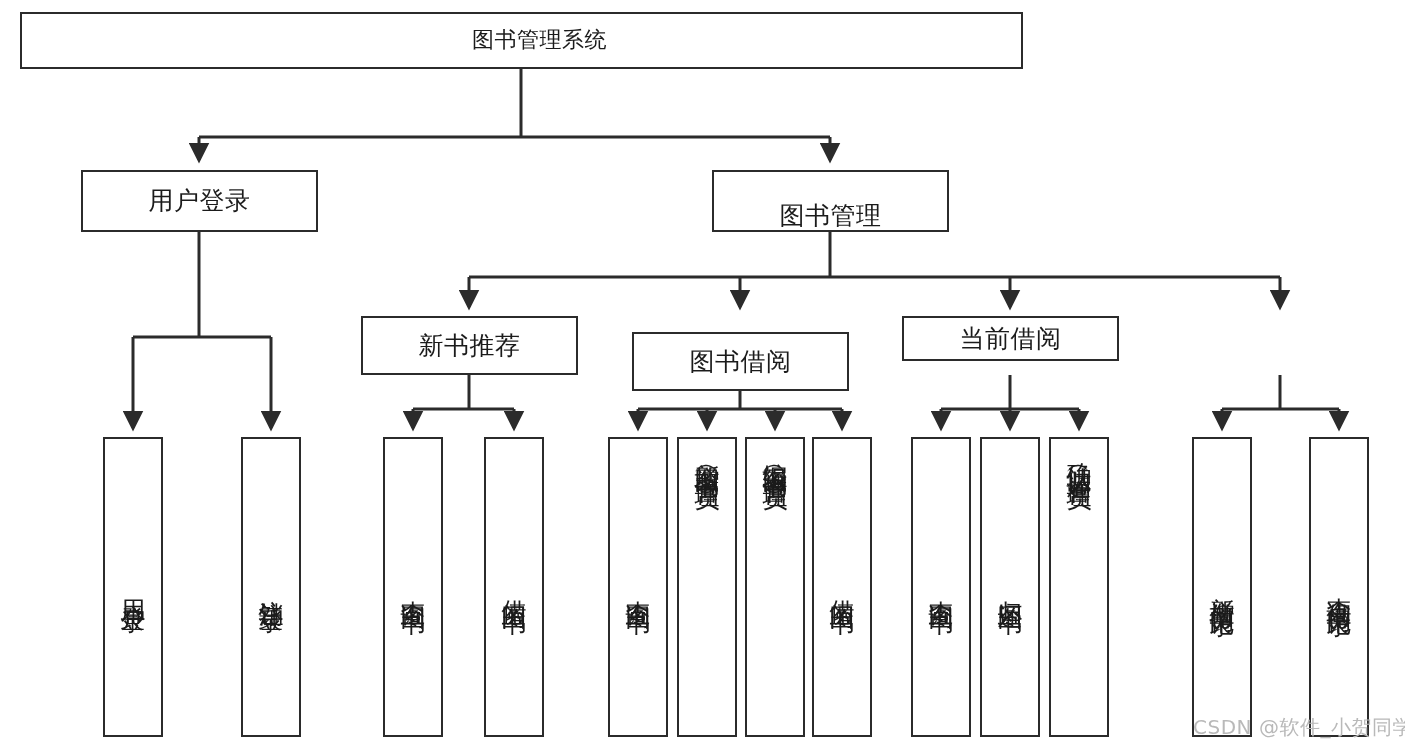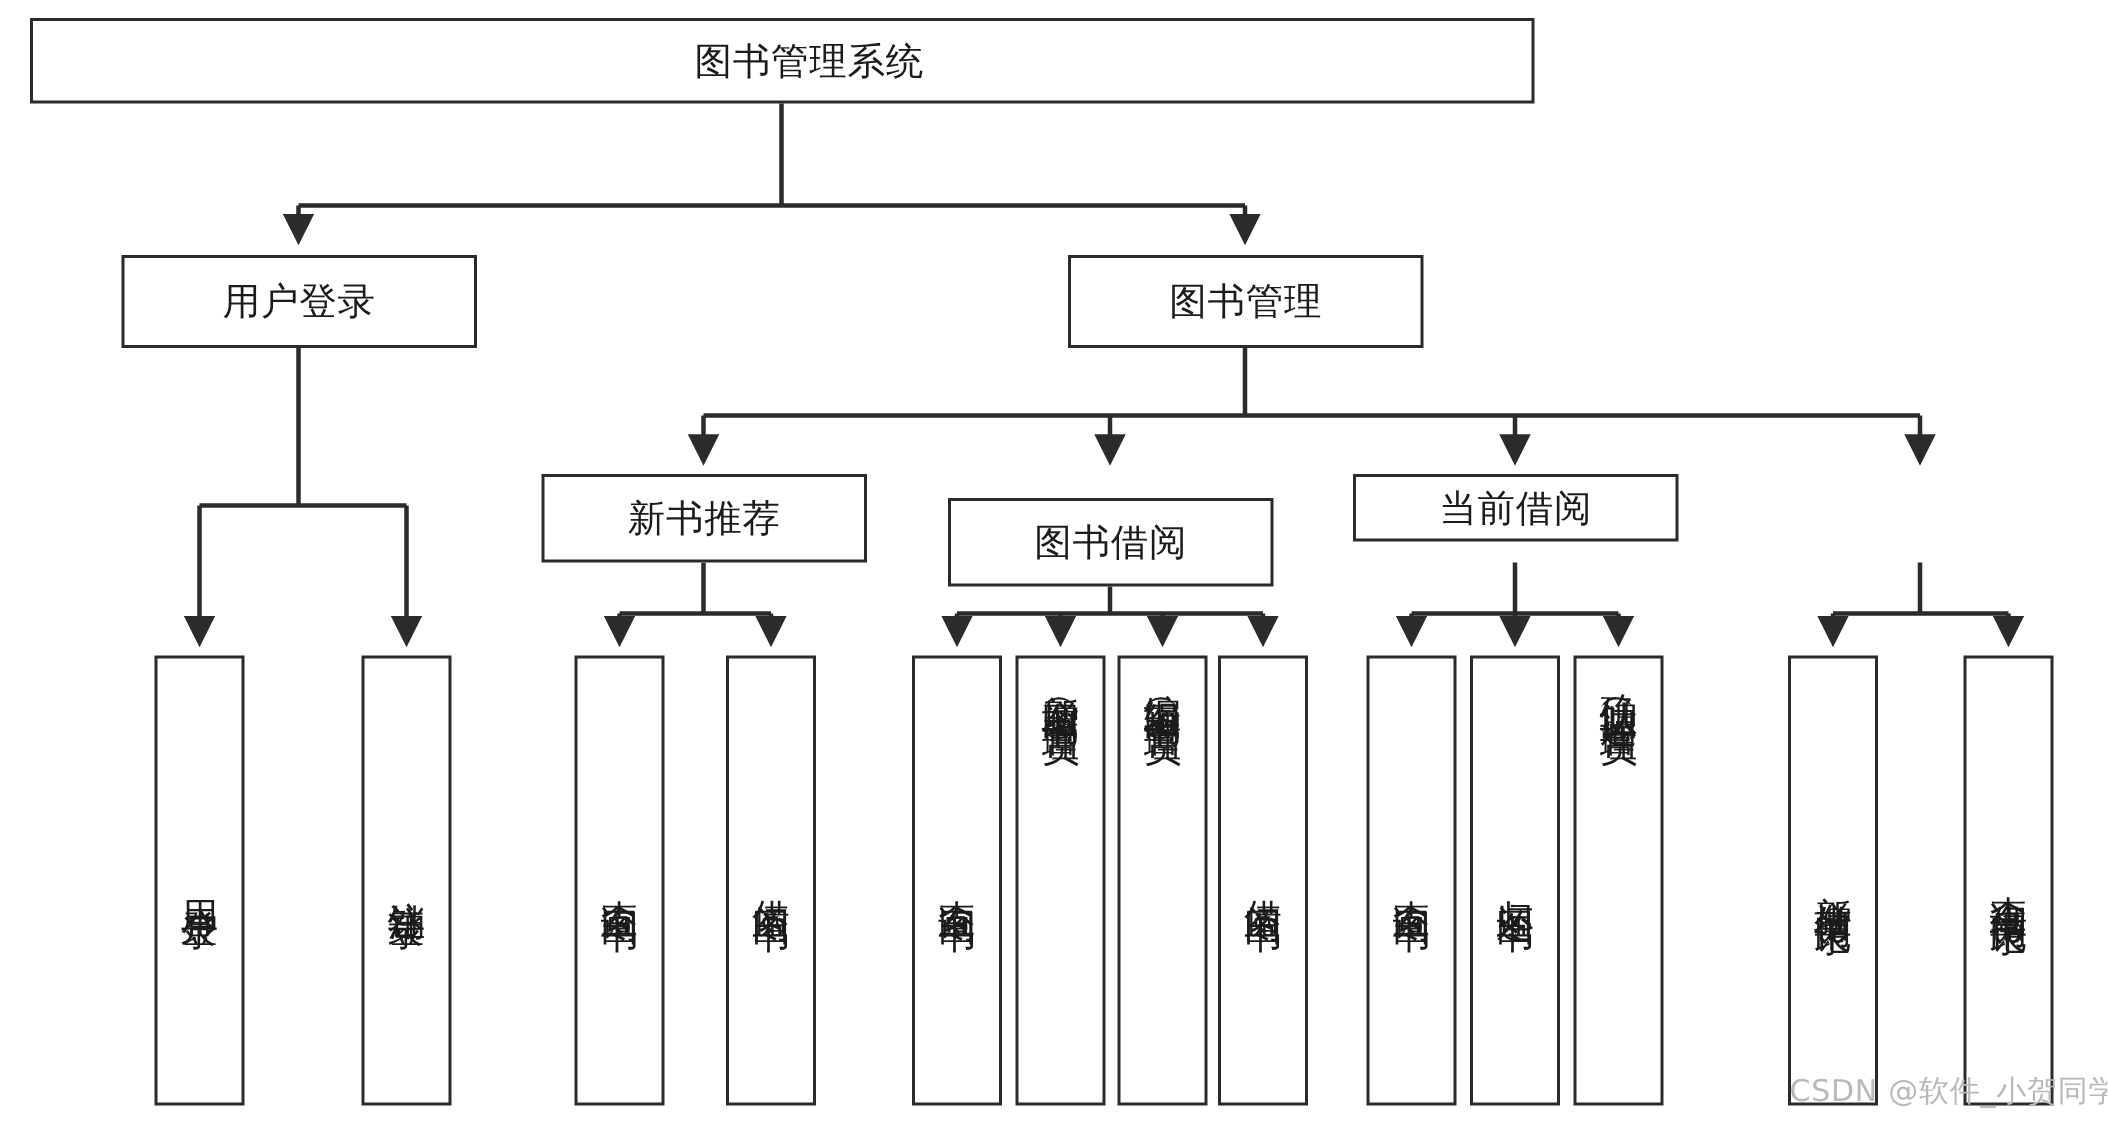--- a/index.html
+++ b/index.html
@@ -38,21 +38,21 @@
   .node .label {
     letter-spacing: 0.5px;
     line-height: 1.12;
     white-space: pre;
   }
   
   .node.h .label {
     font-size: 25px;
   }
   .node.root .label {
-    font-size: 25px;
+    font-size: 22px;
     margin-left: 36px;
   }
   
   .node.v {
     align-items: flex-start;
     justify-content: center;
     padding-top: 4px;
   }
   .node.v .label {
     writing-mode: vertical-rl;
@@ -130,21 +130,21 @@
     </g>
   </svg>
 
   <div class="node root h" style="left:20px; top:12px; width:1003px; height:57px;">
     <span class="label">图书管理系统</span>
   </div>
 
   <div class="node h" style="left:81px; top:170px; width:237px; height:62px;">
     <span class="label">用户登录</span>
   </div>
-  <div class="node h" style="left:712px; top:170px; width:237px; height:62px;">
+  <div class="node h" style="left:712px; top:170px; width:237px; height:62px;align-items:flex-end;">
     <span class="label">图书管理</span>
   </div>
 
   <div class="node h" style="left:361px; top:316px; width:217px; height:59px;">
     <span class="label">新书推荐</span>
   </div>
   <div class="node h" style="left:632px; top:332px; width:217px; height:59px;">
     <span class="label">图书借阅</span>
   </div>
   <div class="node h" style="left:902px; top:316px; width:217px; height:45px;">

